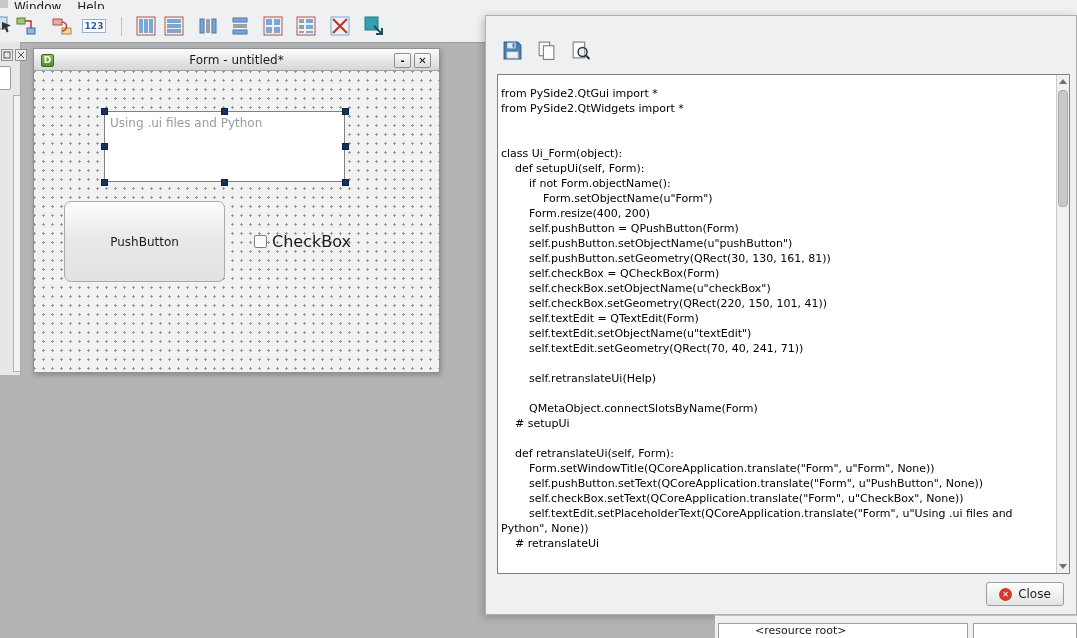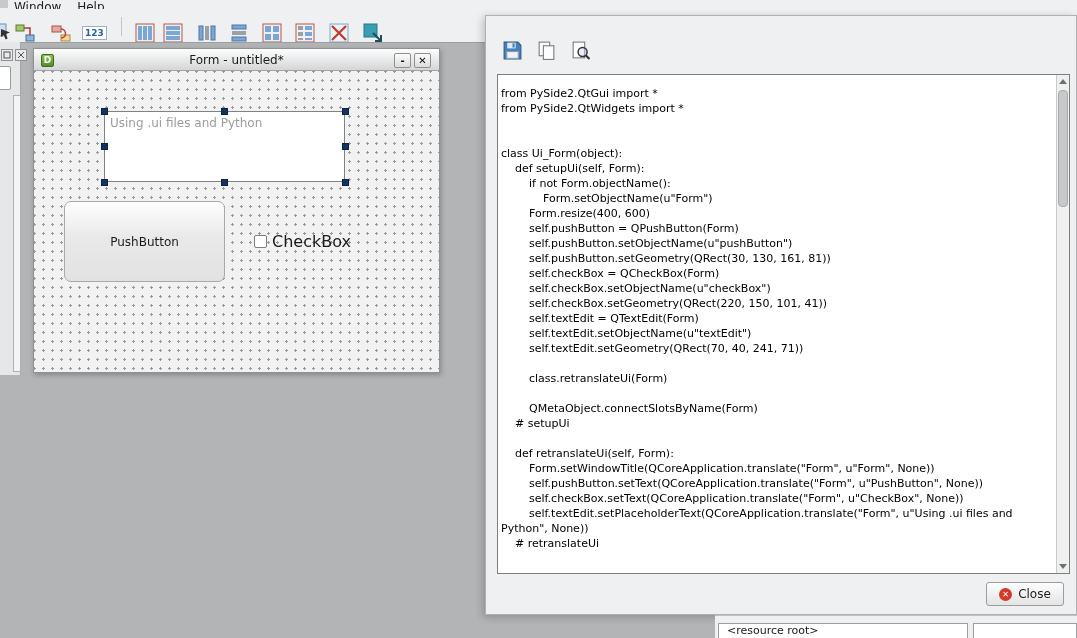--- a/index.html
+++ b/index.html
@@ -7,21 +7,21 @@
   body { font-family:"DejaVu Sans","Liberation Sans",sans-serif; }
   .screen { position:relative; width:1077px; height:638px; background:#701a75; overflow:hidden; color:#1a1a1a; font-size:12px; }
 
   
   .menubar { position:absolute; left:0; top:0; width:100%; height:9px; overflow:hidden; background:#eff0f1; }
   .menubar .menu-item { display:inline-block; line-height:16px; margin-top:-8px; font-size:12px; color:#222; padding:0 6px; }
   .menubar .frag { position:absolute; left:0; top:0; width:8px; height:8px; background:#c7c9cb; }
 
   
   .toolbar { position:absolute; left:0; top:9px; width:100%; height:33px; background:#eff0f1; }
-  .tbtn { position:absolute; top:12px; width:24px; height:24px; display:flex; align-items:center; border-radius:3px; }
+  .tbtn { position:absolute; top:5px; width:24px; height:24px; display:flex; align-items:center; justify-content:center; border-radius:3px; }
   .tbtn svg { width:22px; height:22px; }
   .tsep { position:absolute; top:8px; width:1px; height:19px; background:#c2c4c6; }
   .tab-order-glyph { font-size:9px; font-weight:bold; color:#2a62a5; background:#fff; border:1px solid #9ab0c8; padding:0 2px; line-height:12px; }
 
   
   .mdi { position:absolute; left:0; top:42px; width:1077px; height:596px; background:#b2b4b6; border-top:1px solid #9b9d9f; }
 
   
   .left-dock { position:absolute; left:0; top:42px; width:21px; height:333px; background:#e6e7e8; border-right:1px solid #a4a6a8; }
   .dock-btn { position:absolute; width:12px; height:12px; background:#e9eaeb; border:1px solid #8f9193; display:flex; align-items:center; justify-content:center; }
@@ -66,21 +66,21 @@
   .sb-btn.down { bottom:0; }
   .tri-up { width:0; height:0; border-left:4px solid transparent; border-right:4px solid transparent; border-bottom:5px solid #6e7072; }
   .tri-down { width:0; height:0; border-left:4px solid transparent; border-right:4px solid transparent; border-top:5px solid #6e7072; }
   .sb-thumb { position:absolute; left:1px; top:15px; width:10px; height:117px; background:#c6c8ca; border:1px solid #a8aaac; border-radius:4px; }
 
   .close-btn { position:absolute; left:500px; top:566px; width:78px; height:24px; background:linear-gradient(#fdfdfd,#e4e4e4); border:1px solid #9b9d9f; border-radius:3px; display:flex; align-items:center; justify-content:center; gap:6px; font-size:12px; color:#1c1c1c; }
   .close-ico { width:13px; height:13px; background:#d33a2c; border-radius:50%; color:#fff; font-size:8px; font-weight:bold; text-align:center; line-height:13px; }
 
   
   .resource-window { position:absolute; left:715px; top:615px; width:362px; height:23px; background:#eff0f1; border-top:1px solid #c0c2c4; }
-  .res-box { position:absolute; left:3px; top:7px; width:250px; height:16px; background:#fff; border:1px solid #9b9d9f; font-size:11px; line-height:14px; padding-left:8px; color:#1a1a1a; }
+  .res-box { position:absolute; left:3px; top:7px; width:250px; height:16px; background:#fff; border:1px solid #9b9d9f; font-size:11px; line-height:14px; padding-left:36px; color:#1a1a1a; }
   .res-box2 { position:absolute; left:258px; top:7px; width:104px; height:16px; background:#fff; border:1px solid #9b9d9f; }
 </style>
 </head>
 <body>
 
 <div class="screen">
 
   <div class="menubar">
     <span class="frag"></span>
     <span class="menu-item" style="margin-left:8px">Window</span>
@@ -254,32 +254,32 @@
     <div class="code-area">
       <div class="code-lines">
           <div class="code-line">from PySide2.QtGui import *</div>
           <div class="code-line">from PySide2.QtWidgets import *</div>
           <div class="code-line">&nbsp;</div>
           <div class="code-line">&nbsp;</div>
           <div class="code-line">class Ui_Form(object):</div>
           <div class="code-line">    def setupUi(self, Form):</div>
           <div class="code-line">        if not Form.objectName():</div>
           <div class="code-line">            Form.setObjectName(u"Form")</div>
-          <div class="code-line">        Form.resize(400, 600)</div>
+          <div class="code-line">        Form.resize(400, 200)</div>
           <div class="code-line">        self.pushButton = QPushButton(Form)</div>
           <div class="code-line">        self.pushButton.setObjectName(u"pushButton")</div>
           <div class="code-line">        self.pushButton.setGeometry(QRect(30, 130, 161, 81))</div>
           <div class="code-line">        self.checkBox = QCheckBox(Form)</div>
           <div class="code-line">        self.checkBox.setObjectName(u"checkBox")</div>
           <div class="code-line">        self.checkBox.setGeometry(QRect(220, 150, 101, 41))</div>
           <div class="code-line">        self.textEdit = QTextEdit(Form)</div>
           <div class="code-line">        self.textEdit.setObjectName(u"textEdit")</div>
           <div class="code-line">        self.textEdit.setGeometry(QRect(70, 40, 241, 71))</div>
           <div class="code-line">&nbsp;</div>
-          <div class="code-line">        class.retranslateUi(Form)</div>
+          <div class="code-line">        self.retranslateUi(Help)</div>
           <div class="code-line">&nbsp;</div>
           <div class="code-line">        QMetaObject.connectSlotsByName(Form)</div>
           <div class="code-line">    # setupUi</div>
           <div class="code-line">&nbsp;</div>
           <div class="code-line">    def retranslateUi(self, Form):</div>
           <div class="code-line">        Form.setWindowTitle(QCoreApplication.translate("Form", u"Form", None))</div>
           <div class="code-line">        self.pushButton.setText(QCoreApplication.translate("Form", u"PushButton", None))</div>
           <div class="code-line">        self.checkBox.setText(QCoreApplication.translate("Form", u"CheckBox", None))</div>
           <div class="code-line">        self.textEdit.setPlaceholderText(QCoreApplication.translate("Form", u"Using .ui files and Python", None))</div>
           <div class="code-line">    # retranslateUi</div>

